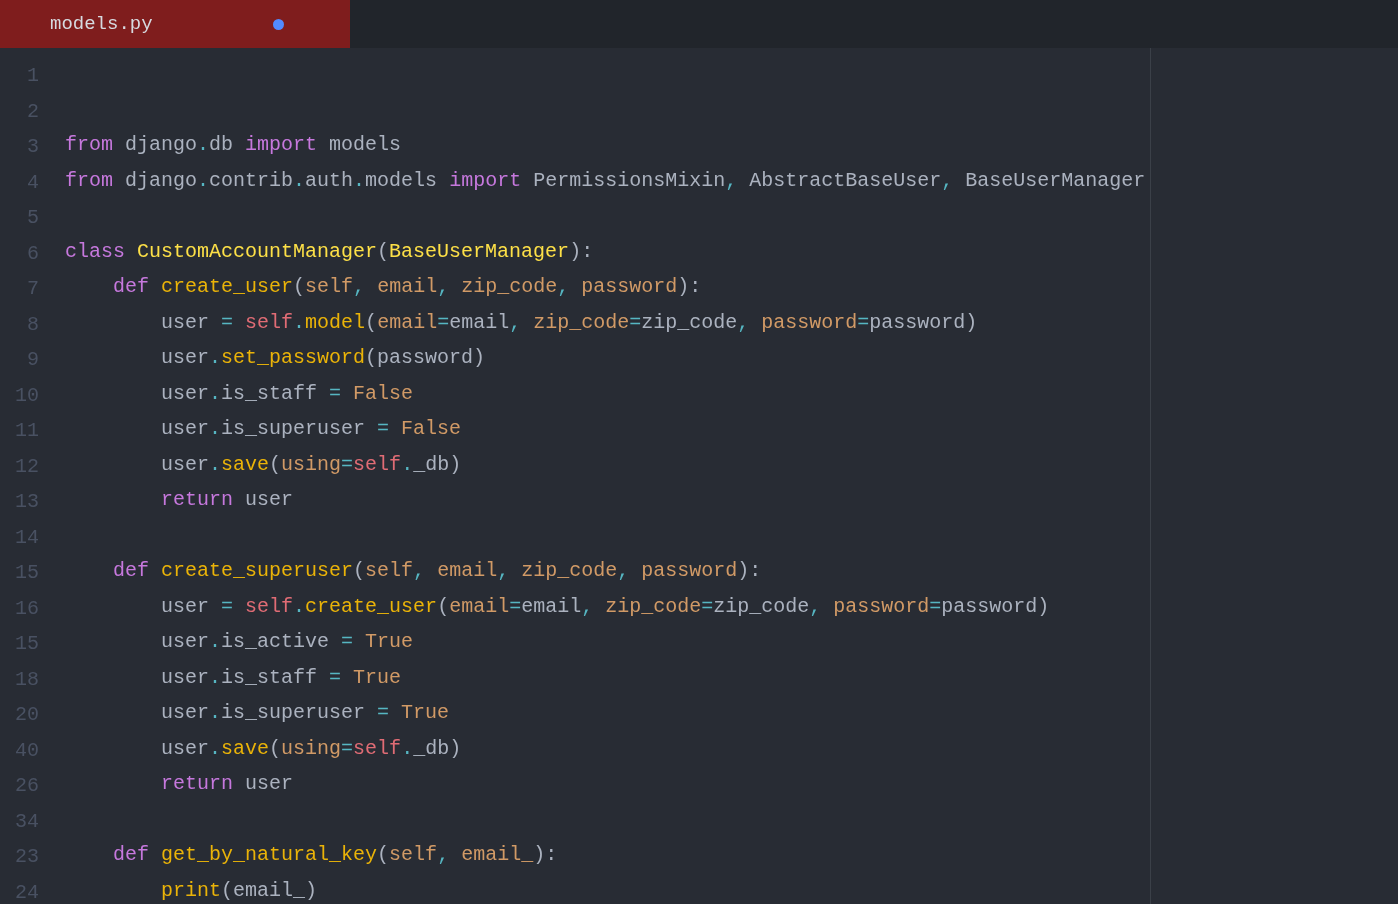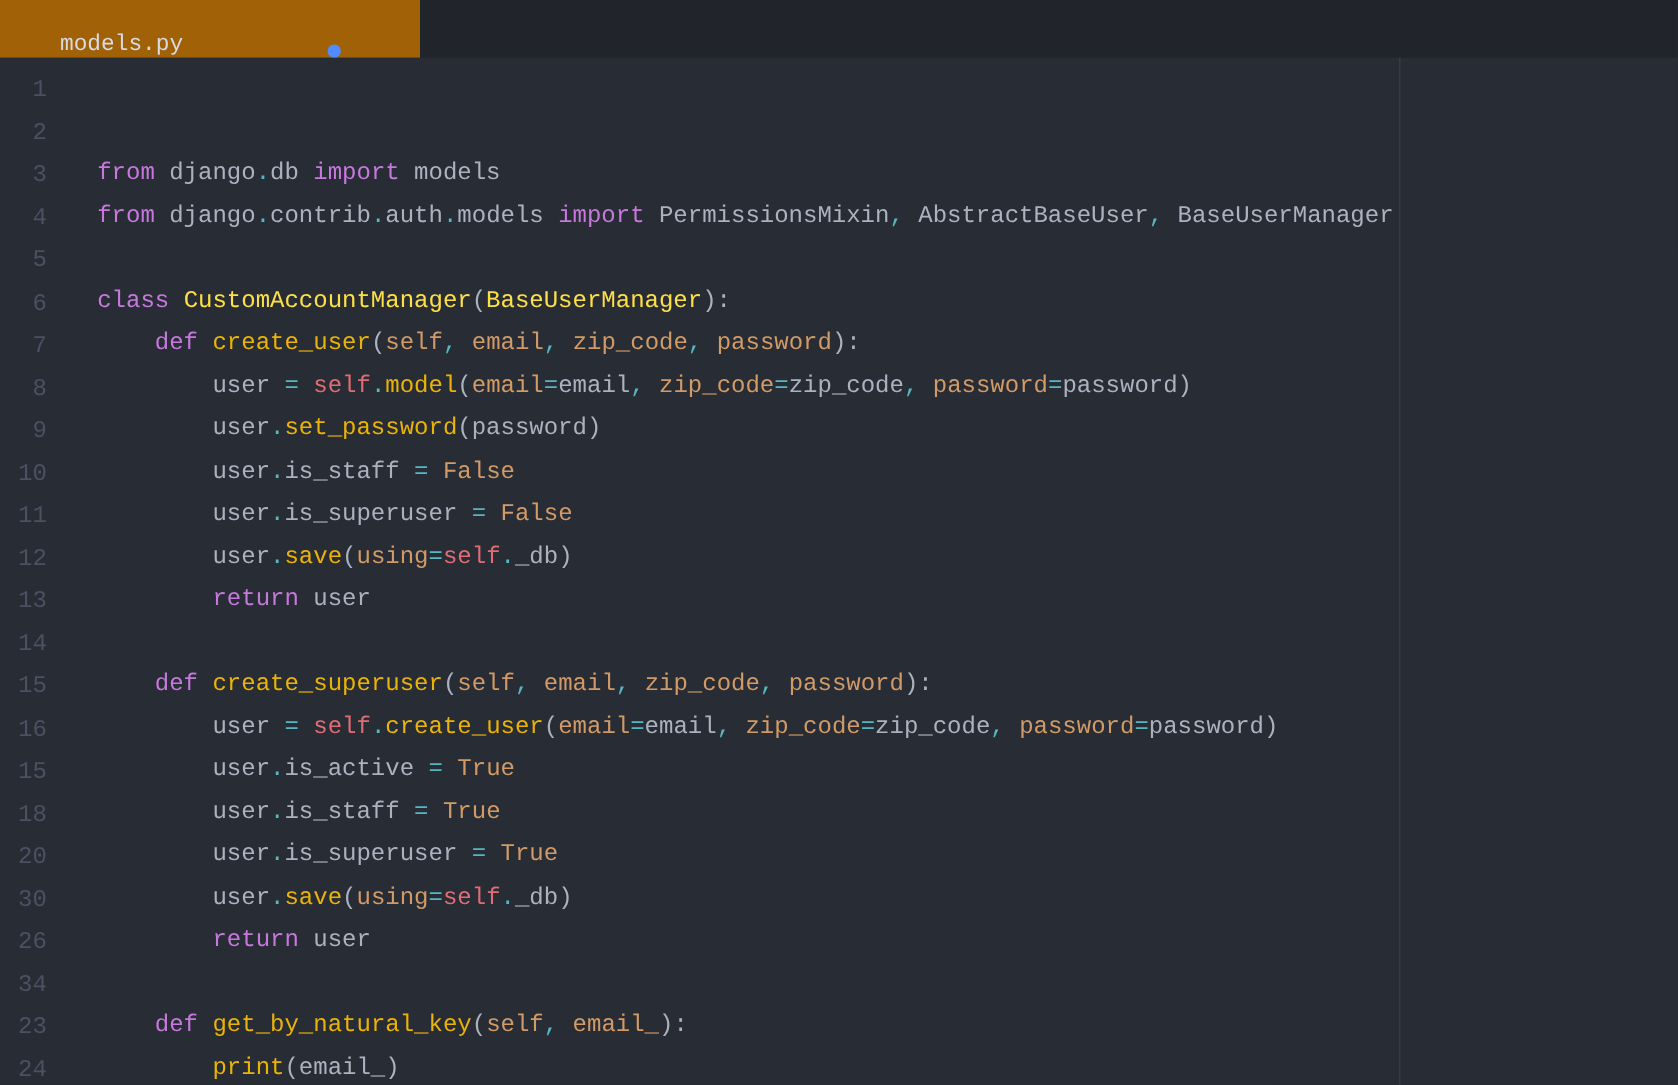--- a/index.html
+++ b/index.html
@@ -12,23 +12,23 @@
   height: 904px;
   overflow: hidden;
 }
 .tab-bar {
   height: 48px;
   background: #21252b;
   display: flex;
   align-items: stretch;
 }
 .tab {
-  background: #a16207;
+  background: #7f1d1d;
   display: flex;
-  align-items: flex-end;
+  align-items: center;
   padding: 0 20px 0 50px;
   min-width: 350px;
   gap: 120px;
   color: #d7dae0;
   font-size: 19px;
 }
 .tab-dirty {
   width: 11px;
   height: 11px;
   border-radius: 50%;
@@ -50,21 +50,20 @@
 .gutter div {
   height: 35.5px;
   line-height: 35.5px;
   padding-right: 26px;
 }
 .code {
   flex: 1;
   padding-top: 10px;
   white-space: pre;
   position: relative;
-  margin-left: 16px;
 }
 .code-line {
   height: 35.5px;
   line-height: 35.5px;
 }
 .ruler {
   position: absolute;
   top: 0;
   bottom: 0;
   left: 1085px;
@@ -105,21 +104,21 @@
       <div>10</div>
       <div>11</div>
       <div>12</div>
       <div>13</div>
       <div>14</div>
       <div>15</div>
       <div>16</div>
       <div>15</div>
       <div>18</div>
       <div>20</div>
-      <div>30</div>
+      <div>40</div>
       <div>26</div>
       <div>34</div>
       <div>23</div>
       <div>24</div>
     </div>
   <div class="code" id="code">
     <div class="ruler"></div>
   <div class="code-line"><span class="tok-kw">from</span><span class="tok-plain"> django</span><span class="tok-op">.</span><span class="tok-plain">db </span><span class="tok-kw">import</span><span class="tok-plain"> models</span></div><div class="code-line"><span class="tok-kw">from</span><span class="tok-plain"> django</span><span class="tok-op">.</span><span class="tok-plain">contrib</span><span class="tok-op">.</span><span class="tok-plain">auth</span><span class="tok-op">.</span><span class="tok-plain">models </span><span class="tok-kw">import</span><span class="tok-plain"> PermissionsMixin</span><span class="tok-op">,</span><span class="tok-plain"> AbstractBaseUser</span><span class="tok-op">,</span><span class="tok-plain"> BaseUserManager</span></div><div class="code-line"></div><div class="code-line"><span class="tok-kw">class</span><span class="tok-plain"> </span><span class="tok-cls">CustomAccountManager</span><span class="tok-plain">(</span><span class="tok-cls">BaseUserManager</span><span class="tok-plain">):</span></div><div class="code-line"><span class="tok-plain">    </span><span class="tok-kw">def</span><span class="tok-plain"> </span><span class="tok-fn">create_user</span><span class="tok-plain">(</span><span class="tok-param">self</span><span class="tok-op">,</span><span class="tok-plain"> </span><span class="tok-param">email</span><span class="tok-op">,</span><span class="tok-plain"> </span><span class="tok-param">zip_code</span><span class="tok-op">,</span><span class="tok-plain"> </span><span class="tok-param">password</span><span class="tok-plain">):</span></div><div class="code-line"><span class="tok-plain">        user </span><span class="tok-op">=</span><span class="tok-plain"> </span><span class="tok-self">self</span><span class="tok-op">.</span><span class="tok-fn">model</span><span class="tok-plain">(</span><span class="tok-param">email</span><span class="tok-op">=</span><span class="tok-plain">email</span><span class="tok-op">,</span><span class="tok-plain"> </span><span class="tok-param">zip_code</span><span class="tok-op">=</span><span class="tok-plain">zip_code</span><span class="tok-op">,</span><span class="tok-plain"> </span><span class="tok-param">password</span><span class="tok-op">=</span><span class="tok-plain">password)</span></div><div class="code-line"><span class="tok-plain">        user</span><span class="tok-op">.</span><span class="tok-fn">set_password</span><span class="tok-plain">(password)</span></div><div class="code-line"><span class="tok-plain">        user</span><span class="tok-op">.</span><span class="tok-plain">is_staff </span><span class="tok-op">=</span><span class="tok-plain"> </span><span class="tok-const">False</span></div><div class="code-line"><span class="tok-plain">        user</span><span class="tok-op">.</span><span class="tok-plain">is_superuser </span><span class="tok-op">=</span><span class="tok-plain"> </span><span class="tok-const">False</span></div><div class="code-line"><span class="tok-plain">        user</span><span class="tok-op">.</span><span class="tok-fn">save</span><span class="tok-plain">(</span><span class="tok-param">using</span><span class="tok-op">=</span><span class="tok-self">self</span><span class="tok-op">.</span><span class="tok-plain">_db)</span></div><div class="code-line"><span class="tok-plain">        </span><span class="tok-kw">return</span><span class="tok-plain"> user</span></div><div class="code-line"></div><div class="code-line"><span class="tok-plain">    </span><span class="tok-kw">def</span><span class="tok-plain"> </span><span class="tok-fn">create_superuser</span><span class="tok-plain">(</span><span class="tok-param">self</span><span class="tok-op">,</span><span class="tok-plain"> </span><span class="tok-param">email</span><span class="tok-op">,</span><span class="tok-plain"> </span><span class="tok-param">zip_code</span><span class="tok-op">,</span><span class="tok-plain"> </span><span class="tok-param">password</span><span class="tok-plain">):</span></div><div class="code-line"><span class="tok-plain">        user </span><span class="tok-op">=</span><span class="tok-plain"> </span><span class="tok-self">self</span><span class="tok-op">.</span><span class="tok-fn">create_user</span><span class="tok-plain">(</span><span class="tok-param">email</span><span class="tok-op">=</span><span class="tok-plain">email</span><span class="tok-op">,</span><span class="tok-plain"> </span><span class="tok-param">zip_code</span><span class="tok-op">=</span><span class="tok-plain">zip_code</span><span class="tok-op">,</span><span class="tok-plain"> </span><span class="tok-param">password</span><span class="tok-op">=</span><span class="tok-plain">password)</span></div><div class="code-line"><span class="tok-plain">        user</span><span class="tok-op">.</span><span class="tok-plain">is_active </span><span class="tok-op">=</span><span class="tok-plain"> </span><span class="tok-const">True</span></div><div class="code-line"><span class="tok-plain">        user</span><span class="tok-op">.</span><span class="tok-plain">is_staff </span><span class="tok-op">=</span><span class="tok-plain"> </span><span class="tok-const">True</span></div><div class="code-line"><span class="tok-plain">        user</span><span class="tok-op">.</span><span class="tok-plain">is_superuser </span><span class="tok-op">=</span><span class="tok-plain"> </span><span class="tok-const">True</span></div><div class="code-line"><span class="tok-plain">        user</span><span class="tok-op">.</span><span class="tok-fn">save</span><span class="tok-plain">(</span><span class="tok-param">using</span><span class="tok-op">=</span><span class="tok-self">self</span><span class="tok-op">.</span><span class="tok-plain">_db)</span></div><div class="code-line"><span class="tok-plain">        </span><span class="tok-kw">return</span><span class="tok-plain"> user</span></div><div class="code-line"></div><div class="code-line"><span class="tok-plain">    </span><span class="tok-kw">def</span><span class="tok-plain"> </span><span class="tok-fn">get_by_natural_key</span><span class="tok-plain">(</span><span class="tok-param">self</span><span class="tok-op">,</span><span class="tok-plain"> </span><span class="tok-param">email_</span><span class="tok-plain">):</span></div><div class="code-line"><span class="tok-plain">        </span><span class="tok-fn">print</span><span class="tok-plain">(email_)</span></div></div>
 </div>
 

